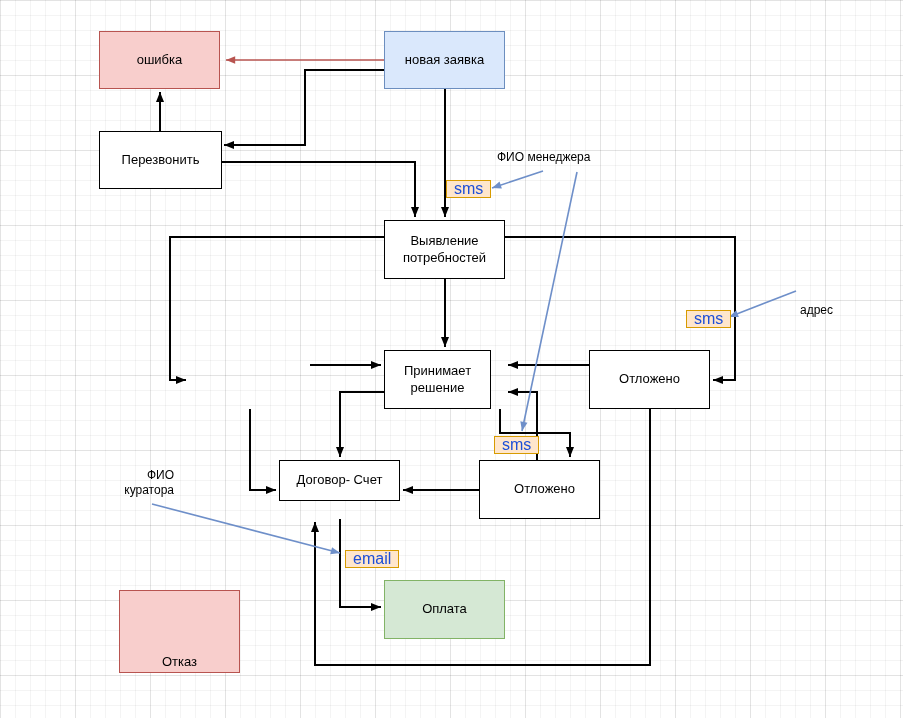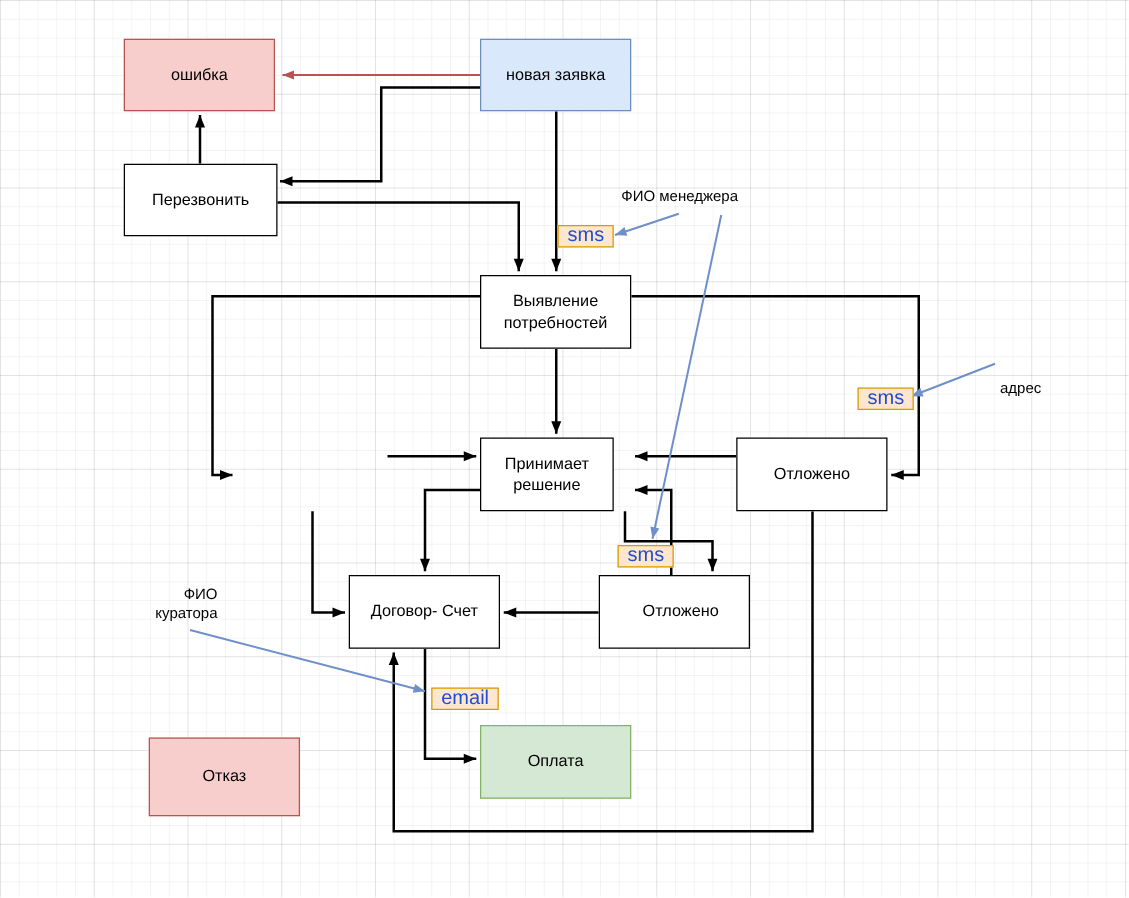--- a/index.html
+++ b/index.html
@@ -35,24 +35,24 @@
   .node.blue  { background:#dae8fc; border-color:#6c8ebf; }
   .node.green { background:#d5e8d4; border-color:#82b366; }
 
   #n-error      { left:99px;  top:31px;  width:121px; height:58px;text-align:center; }
   #n-new-request{ left:384px; top:31px;  width:121px; height:58px; }
   #n-callback   { left:99px;  top:131px; width:123px; height:58px; }
   #n-needs      { left:384px; top:220px; width:121px; height:59px; }
   #n-bti        { left:189px; top:350px; width:121px; height:59px; }
   #n-decision   { left:384px; top:350px; width:107px; height:59px; }
   #n-meeting    { left:589px; top:350px; width:121px; height:59px; }
-  #n-contract   { left:279px; top:460px; width:121px; height:59px; }
+  #n-contract   { left:279px; top:460px; width:121px; height:41px; }
   #n-postponed  { left:479px; top:460px; width:121px; height:59px;padding-left:16px; }
   #n-payment    { left:384px; top:580px; width:121px; height:59px; }
-  #n-refusal    { left:119px; top:590px; width:121px; height:63px; }
+  #n-refusal    { left:119px; top:590px; width:121px; height:83px;align-items:flex-end; }
 
   #edges { position:absolute; left:0; top:0; width:903px; height:718px; }
   .edge  { fill:none; stroke:#000; stroke-width:2; }
   .edge.red  { stroke:#b85450; stroke-width:1.6; }
   .edge.blue { stroke:#6e8fc9; stroke-width:1.6; }
 
   .badge {
     position:absolute;
     box-sizing:border-box;
     background:#ffe6cc;

